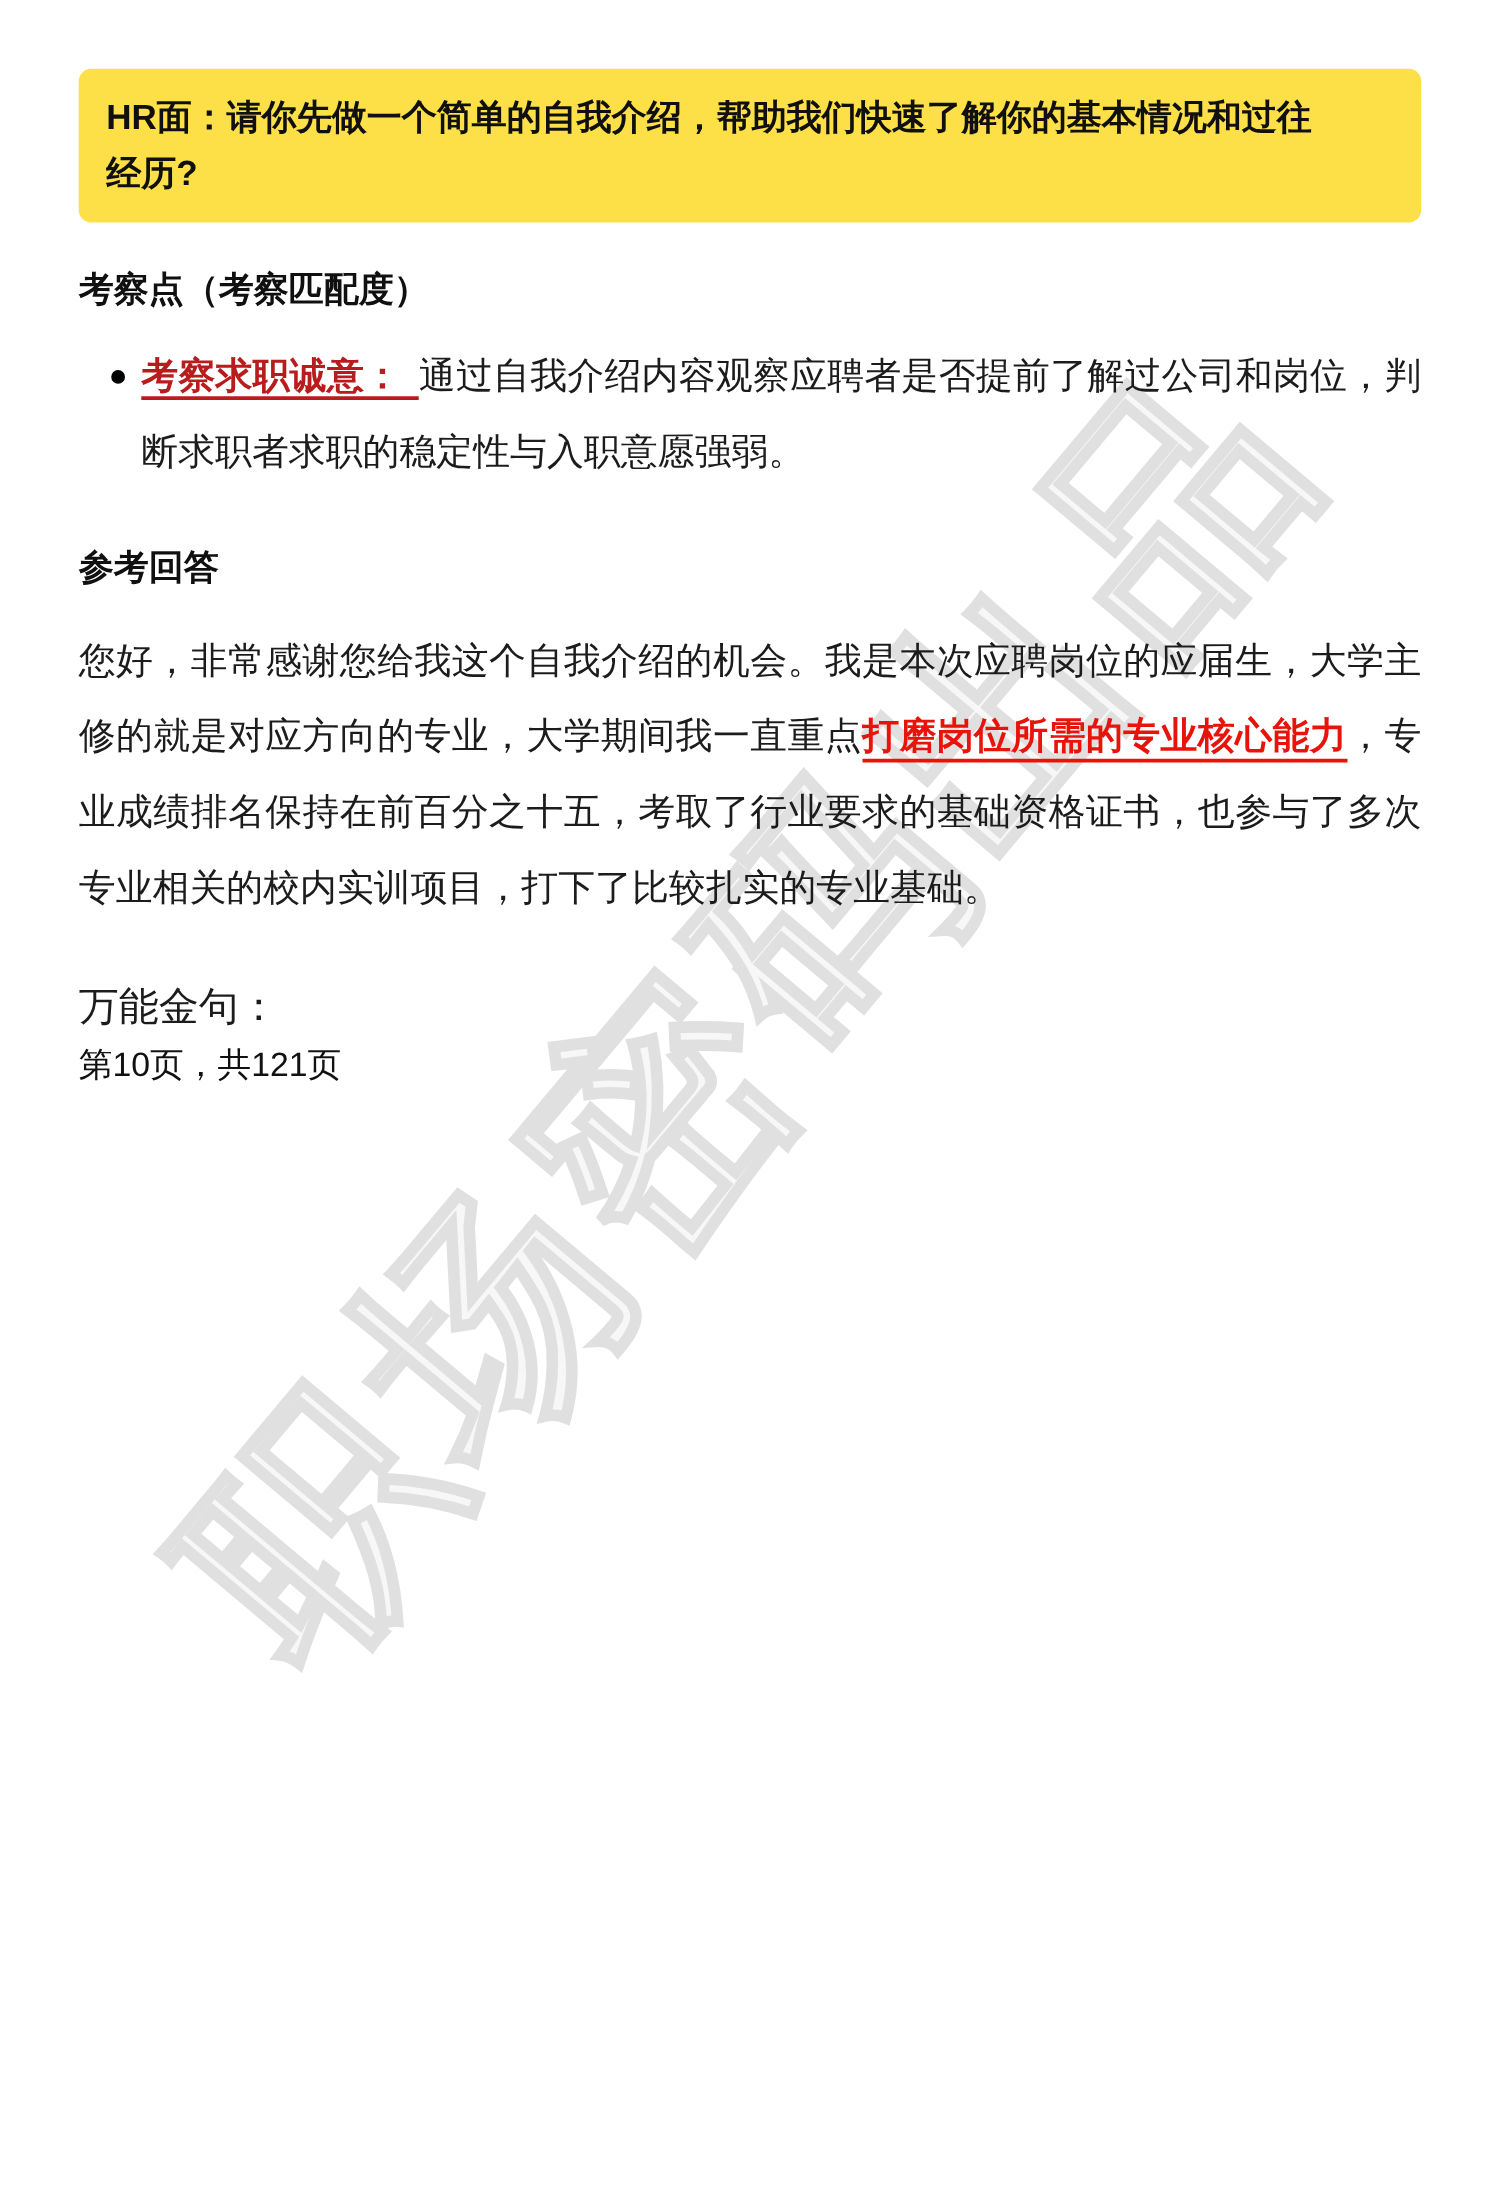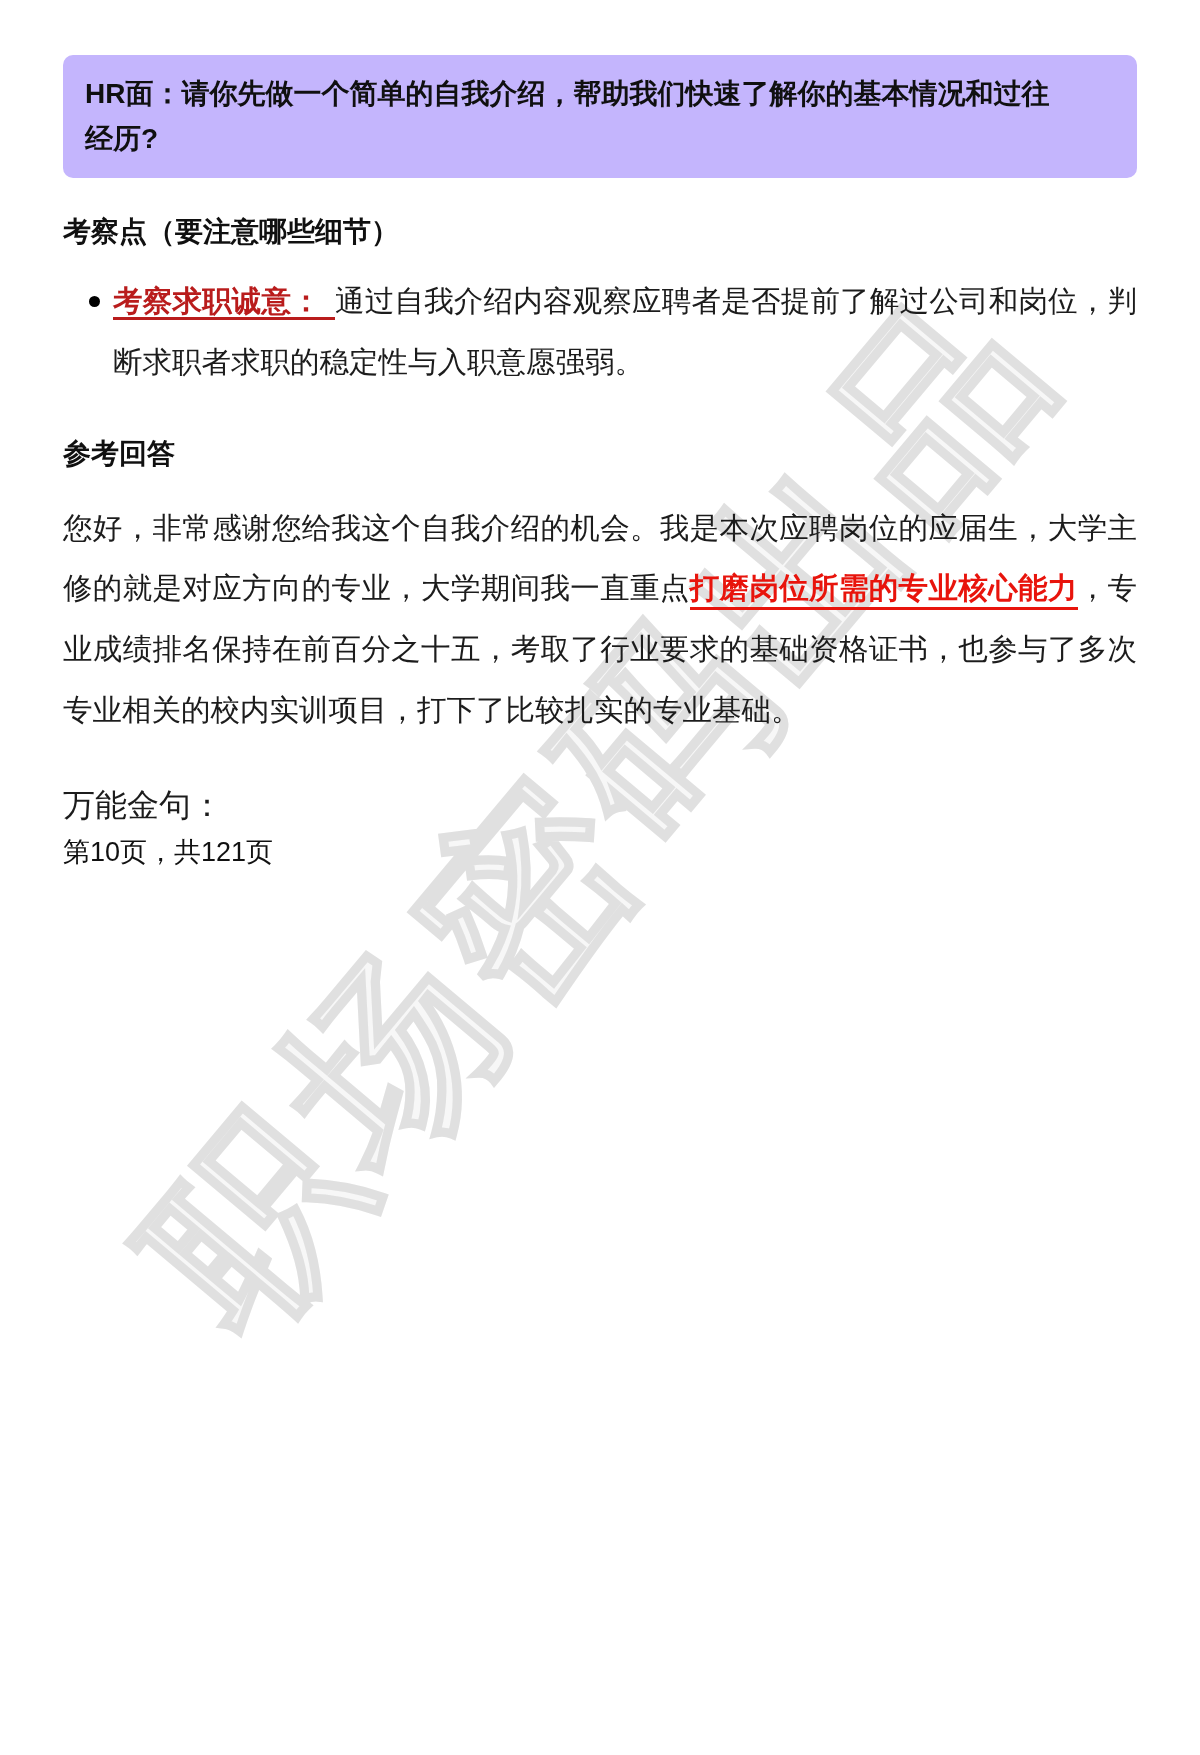--- a/index.html
+++ b/index.html
@@ -10,21 +10,21 @@
   }
   .watermark{
     position:absolute;left:600px;top:810px;
     transform:translate(-50%,-50%) rotate(-50deg);
     font-size:200px;font-weight:bold;letter-spacing:12px;white-space:nowrap;
     color:#f7f7f7;-webkit-text-stroke:3px #e0e0e0;
     z-index:0;user-select:none;
   }
   .content{position:relative;z-index:1;padding:55px 63px 0 63px;}
   .qbox{
-    background:#c4b5fd;border-radius:10px;padding:16px 22px;
+    background:#fde047;border-radius:10px;padding:16px 22px;
   }
   .qtext{
     display:block;max-width:980px;
     font-size:28px;font-weight:bold;line-height:1.62;color:#101010;
   }
   .h-section{
     font-size:28px;font-weight:bold;color:#101010;margin:34px 0 0 0;line-height:1.4;
   }
   .bullets{margin:20px 0 0 0;}
   .bullet{
@@ -54,21 +54,21 @@
 <body>
 
 <div class="watermark">职场密码出品</div>
 
 <div class="content">
 
   <div class="qbox">
     <span class="qtext">HR面：请你先做一个简单的自我介绍，帮助我们快速了解你的基本情况和过往经历?</span>
   </div>
 
-  <div class="h-section">考察点（要注意哪些细节）</div>
+  <div class="h-section">考察点（考察匹配度）</div>
 
   <div class="bullets">
 
 
 
     <div class="bullet">
       <span class="dot"></span>
       <span class="lead lead-green">考察求职诚意：</span><span>通过自我介绍内容观察应聘者是否提前了解过公司和岗位，判断求职者求职的稳定性与入职意愿强弱。</span>
     </div>
 

